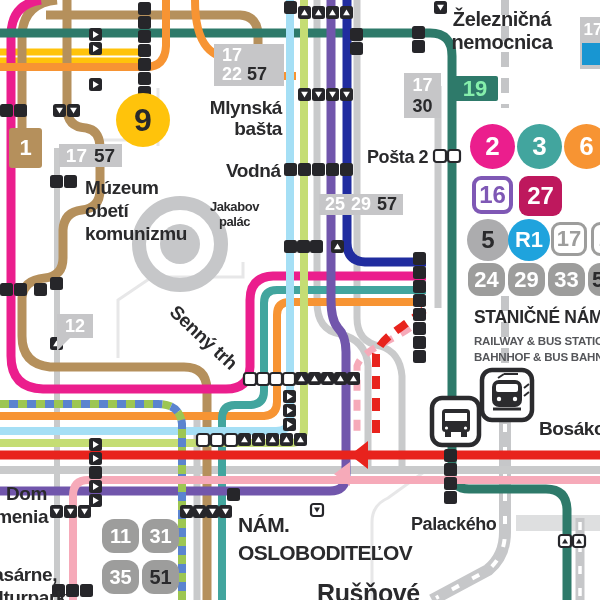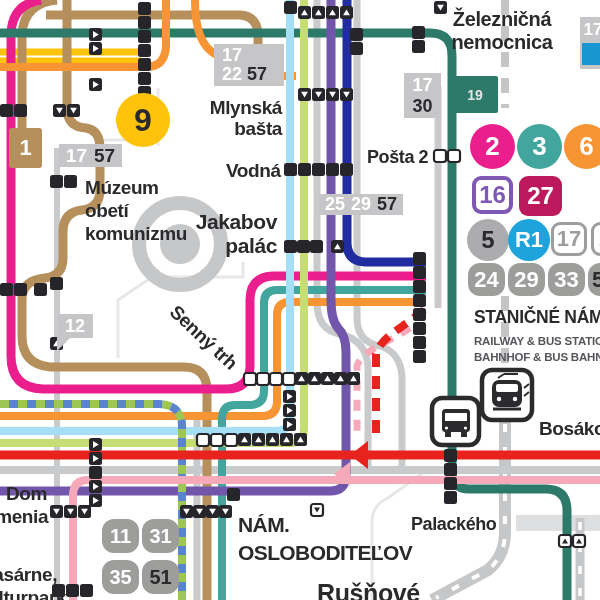--- a/index.html
+++ b/index.html
@@ -234,21 +234,21 @@
 
 <div class="lbl c" style="left:448px;top:8px;width:108px;font-size:20px;">
   <div>Železničná</div>
       <div>nemocnica</div>
 </div>
 <div class="lbl r" style="left:195px;top:97px;width:87px;font-size:19px;">
   <div>Mlynská</div>
       <div>bašta</div>
 </div>
 <div class="lbl" style="left:226px;top:160px;font-size:19px;">Vodná</div>
-<div class="lbl r" style="left:192px;top:210px;width:85px;font-size:21px;">
+<div class="lbl r" style="left:192px;top:200px;width:85px;font-size:13px;text-align:center;">
   <div>Jakabov</div>
       <div>palác</div>
 </div>
 <div class="lbl" style="left:85px;top:177px;font-size:19px;line-height:1.2;">
   <div>Múzeum</div>
       <div>obetí</div>
       <div>komunizmu</div>
 </div>
 <div class="lbl" style="left:367px;top:147px;font-size:18px;">Pošta 2</div>
 <div class="lbl" style="left:180px;top:301px;font-size:19px;transform:rotate(43deg);transform-origin:0 0;">Senný trh</div>
@@ -285,21 +285,21 @@
 </div>
 <div class="badge bgray" style="left:319px;top:194px;width:84px;height:21px;font-size:18px;gap:6px;">
   <span>25</span>
       <span>29</span>
       <span class="blk">57</span>
 </div>
 <div class="badge bgray" style="left:404px;top:73px;width:37px;height:45px;font-size:18px;flex-direction:column;line-height:1.15;">
   <span>17</span>
       <span class="blk">30</span>
 </div>
-<div class="badge" style="left:452px;top:76px;width:46px;height:37px;background:#2E7A6A;color:#e5e5e5;font-size:14px;border-radius:2px;">19</div>
+<div class="badge" style="left:452px;top:76px;width:46px;height:25px;background:#2E7A6A;color:#86efac;font-size:22px;border-radius:2px;">19</div>
 <div class="badge bgray" style="left:580px;top:17px;width:26px;height:52px;font-size:17px;flex-direction:column;justify-content:flex-start;padding-top:3px;">
   <span>17</span>
   <span style="display:block;width:22px;height:22px;background:#1896D2;margin-top:3px;"></span>
 </div>
 <div class="badge bgray" style="left:57px;top:314px;width:36px;height:24px;font-size:18px;">
   <span>12</span>
   <span class="flagpt"></span>
 </div>
 <div class="badge sq" style="left:102px;top:519px;width:37px;height:34px;">11</div>
 <div class="badge sq" style="left:142px;top:519px;width:37px;height:34px;text-align:center;">31</div>

